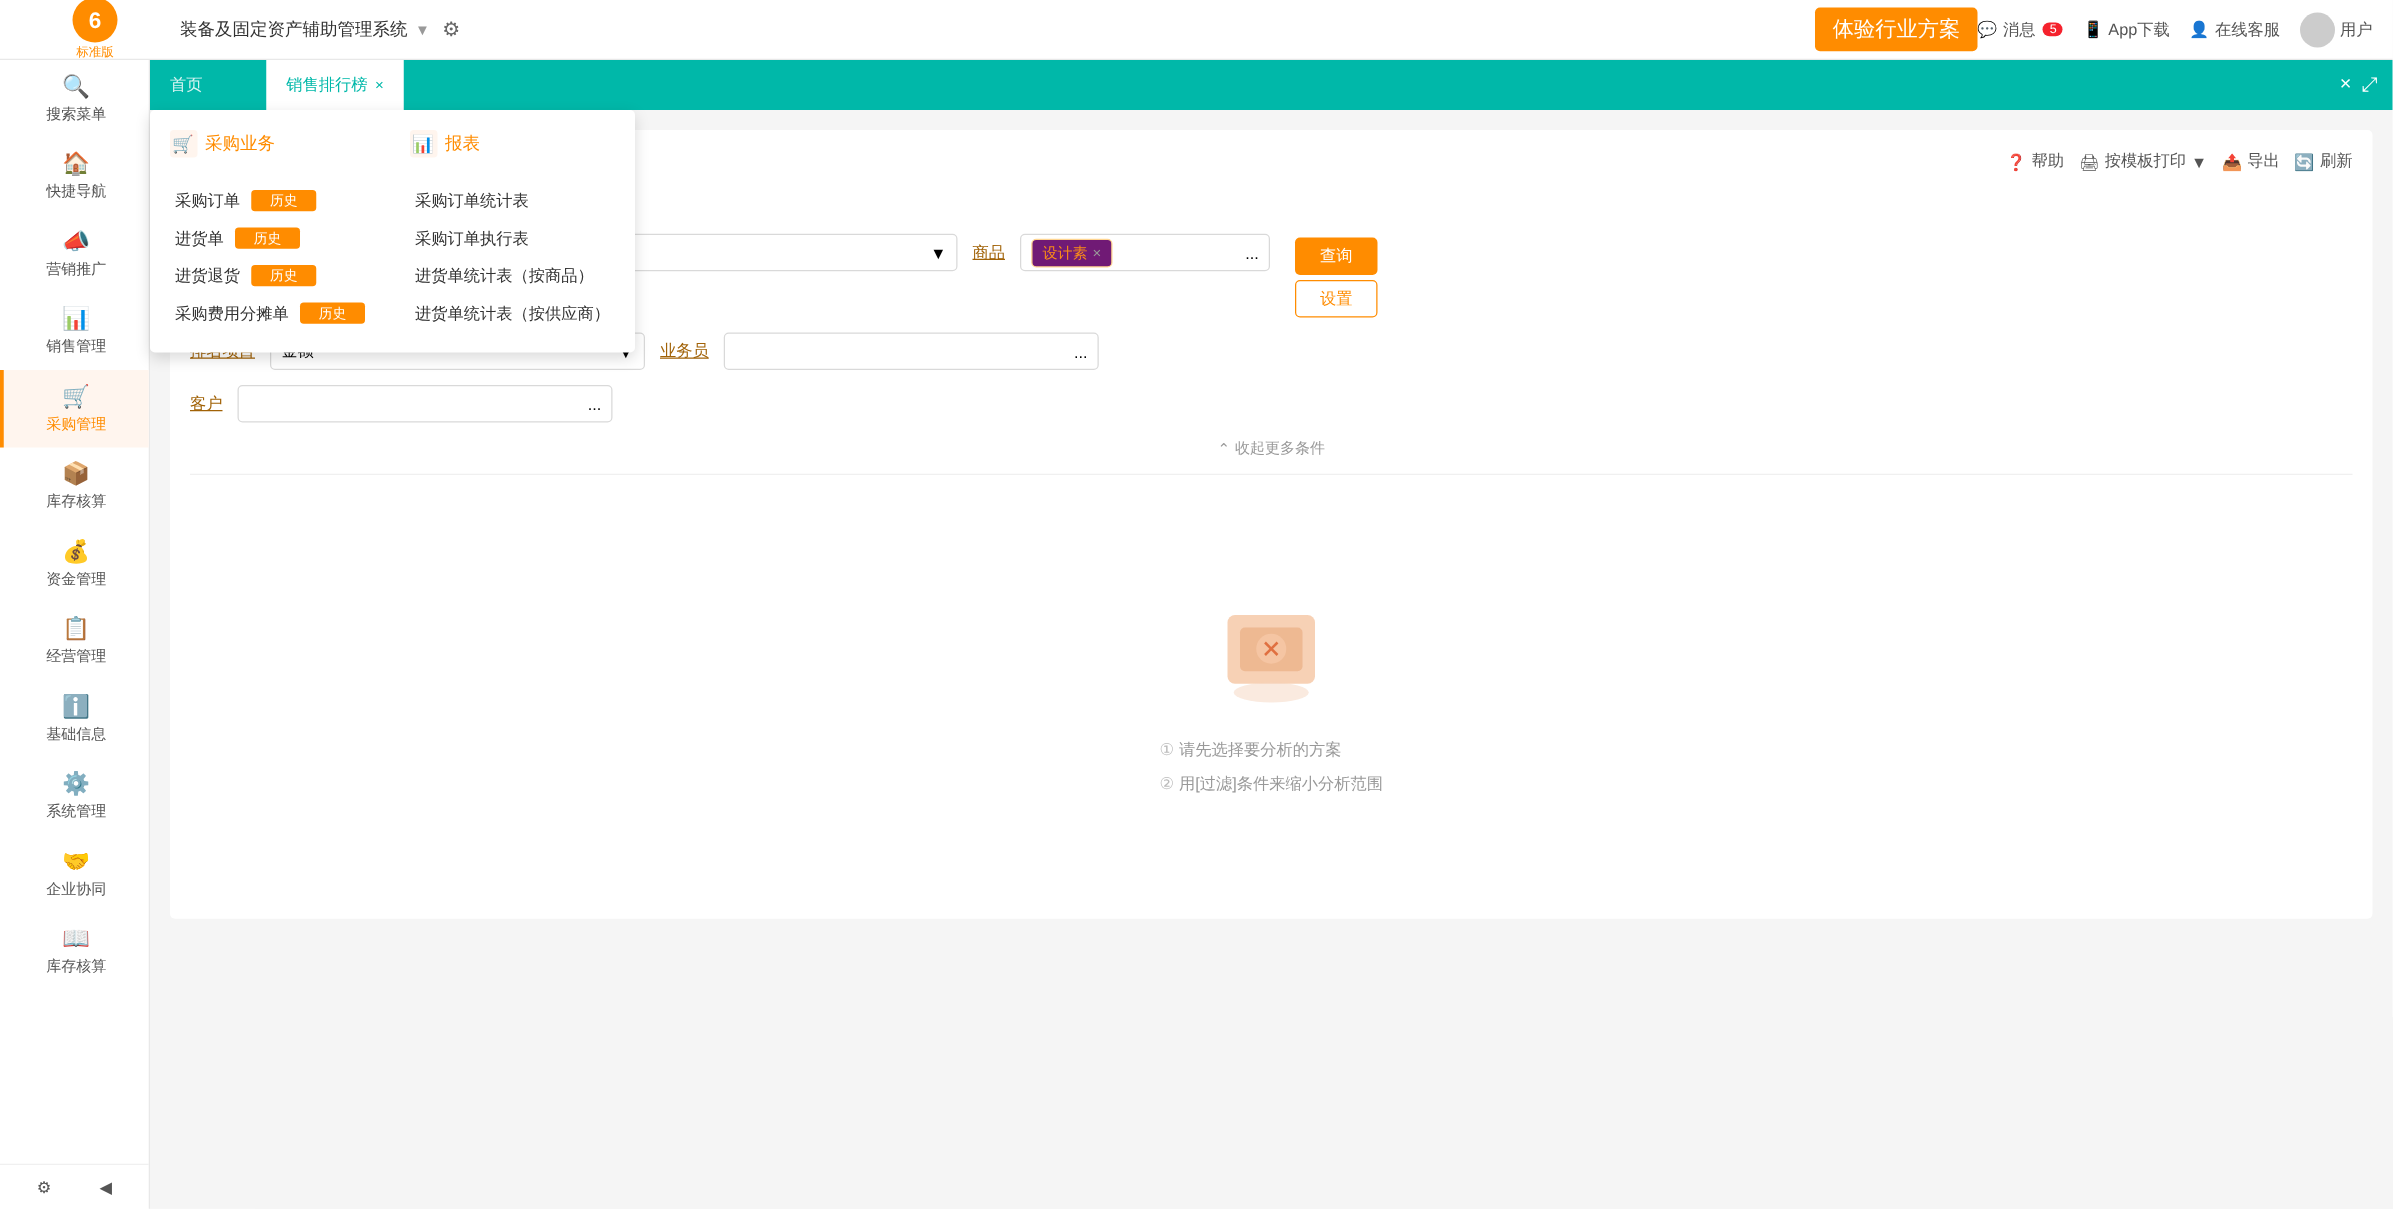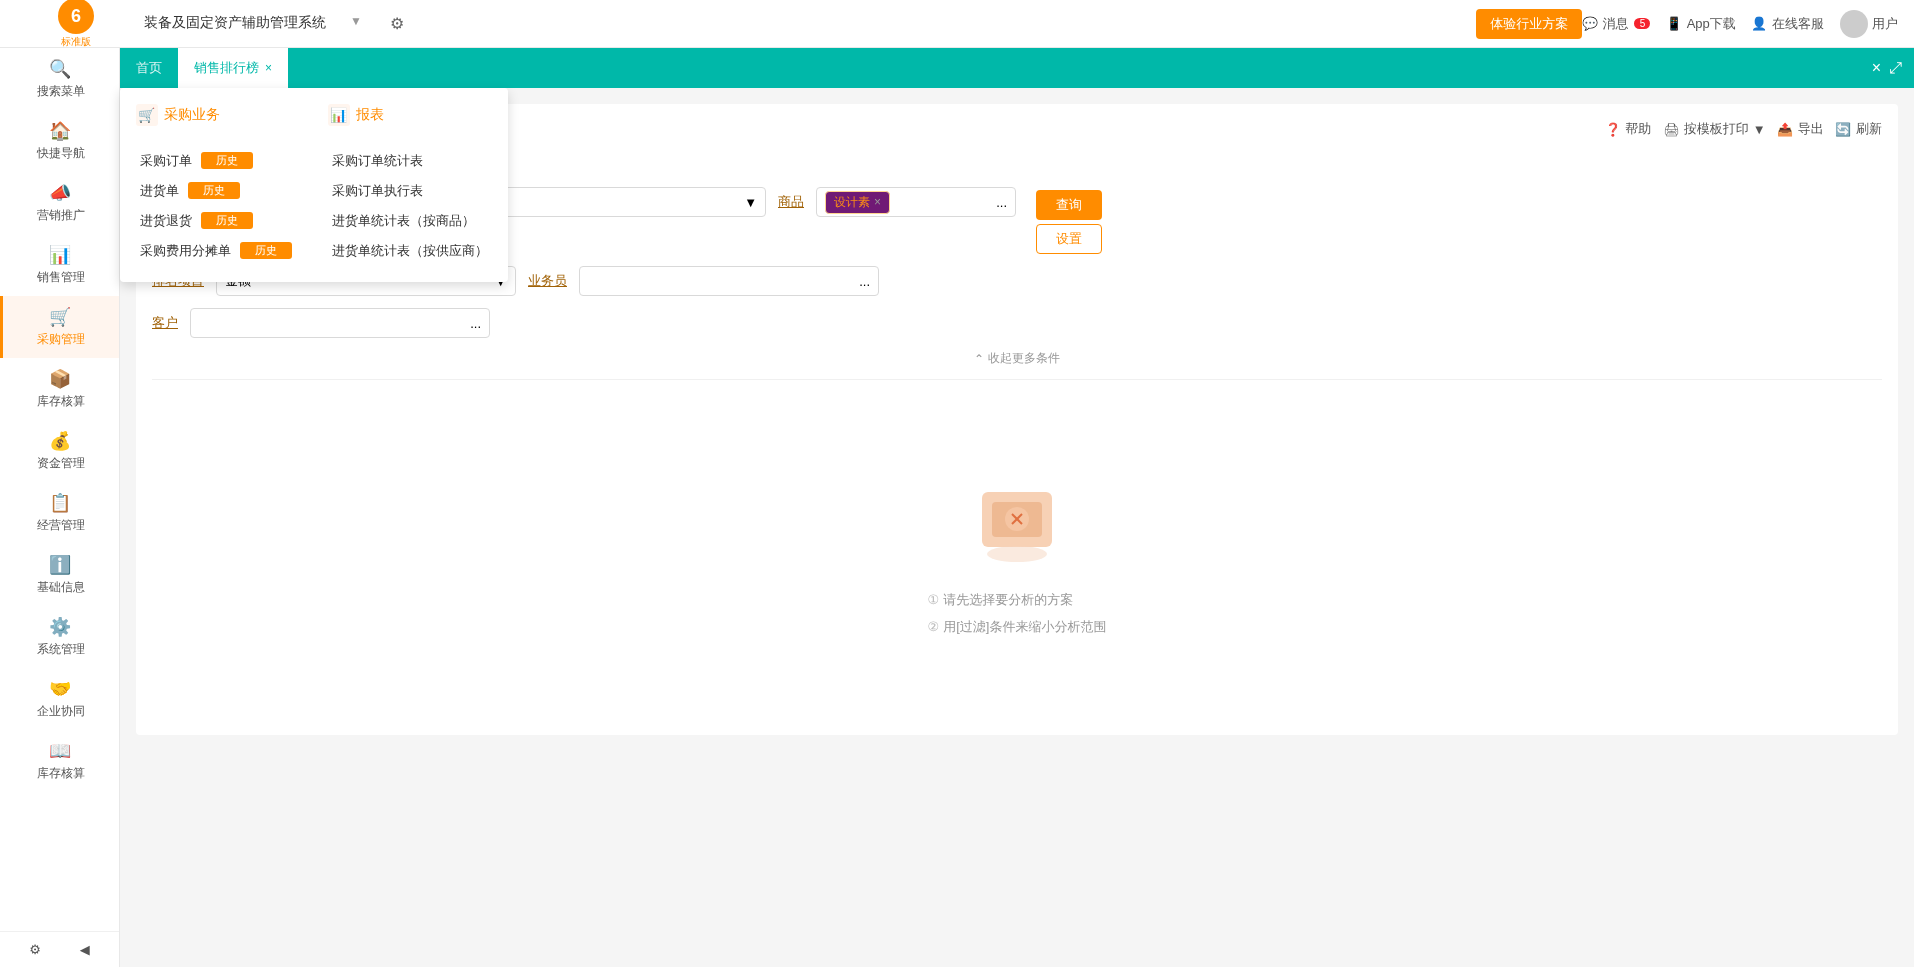--- a/index.html
+++ b/index.html
@@ -29,35 +29,35 @@
       width: 36px; height: 36px;
       background: #ff8c00;
       border-radius: 50%;
       display: flex; align-items: center; justify-content: center;
       color: white; font-size: 18px; font-weight: bold;
     }
     .logo-tag {
       font-size: 10px; color: #ff8c00; margin-top: 1px;
     }
     .topbar-system {
-      display: flex; gap: 24px;
+      display: flex; align-items: center; gap: 6px;
       font-size: 13px; color: #333;
       flex: 1;
     }
     .topbar-system-name { font-size: 14px; }
     .topbar-arrow { color: #999; font-size: 12px; cursor: pointer; }
     .topbar-gear { color: #666; font-size: 16px; cursor: pointer; margin-left: 4px; }
     .topbar-btn {
       background: #ff8c00;
       color: white;
       border: none;
       padding: 6px 14px;
       border-radius: 4px;
       cursor: pointer;
-      font-size: 13px;
+      font-size: 17px;
       margin-left: 8px;
     }
     .topbar-right {
       display: flex; align-items: center; gap: 16px;
       margin-left: auto;
     }
     .topbar-right-item {
       display: flex; align-items: center; gap: 4px;
       color: #555; font-size: 13px; cursor: pointer;
     }
@@ -82,20 +82,21 @@
     
     .tabbar {
       height: 40px;
       background: #00b8a9;
       display: flex;
       align-items: center;
       padding: 0;
       position: fixed;
       top: 48px; left: 120px; right: 0;
       z-index: 99;
+      gap: 35px;
     }
     .tab {
       height: 40px;
       padding: 0 16px;
       display: flex; align-items: center;
       color: rgba(255,255,255,0.85);
       cursor: pointer;
       font-size: 13px;
       position: relative;
     }

